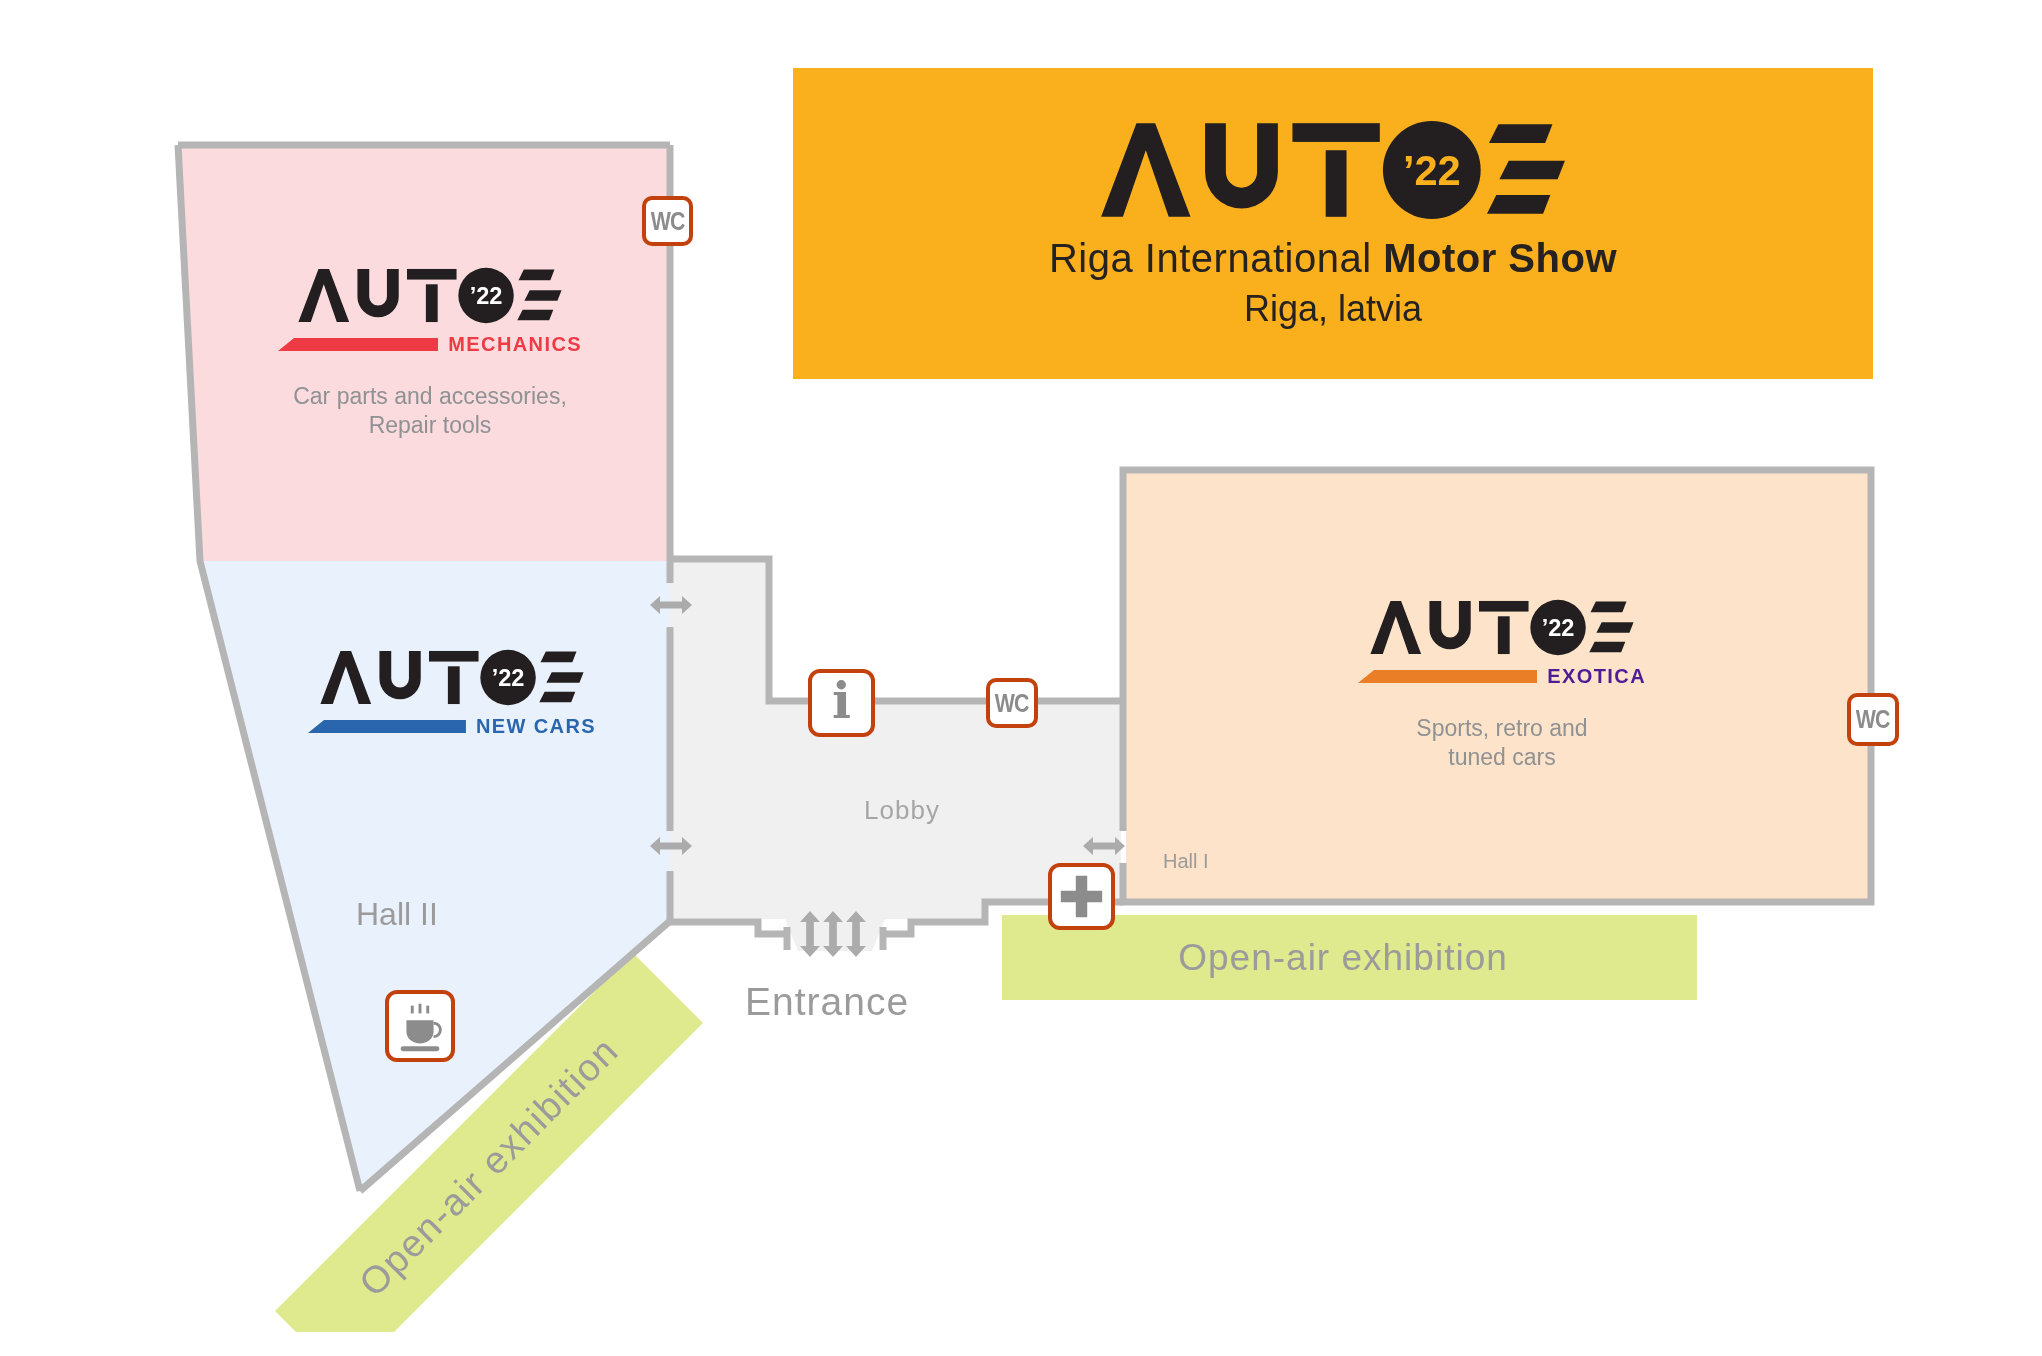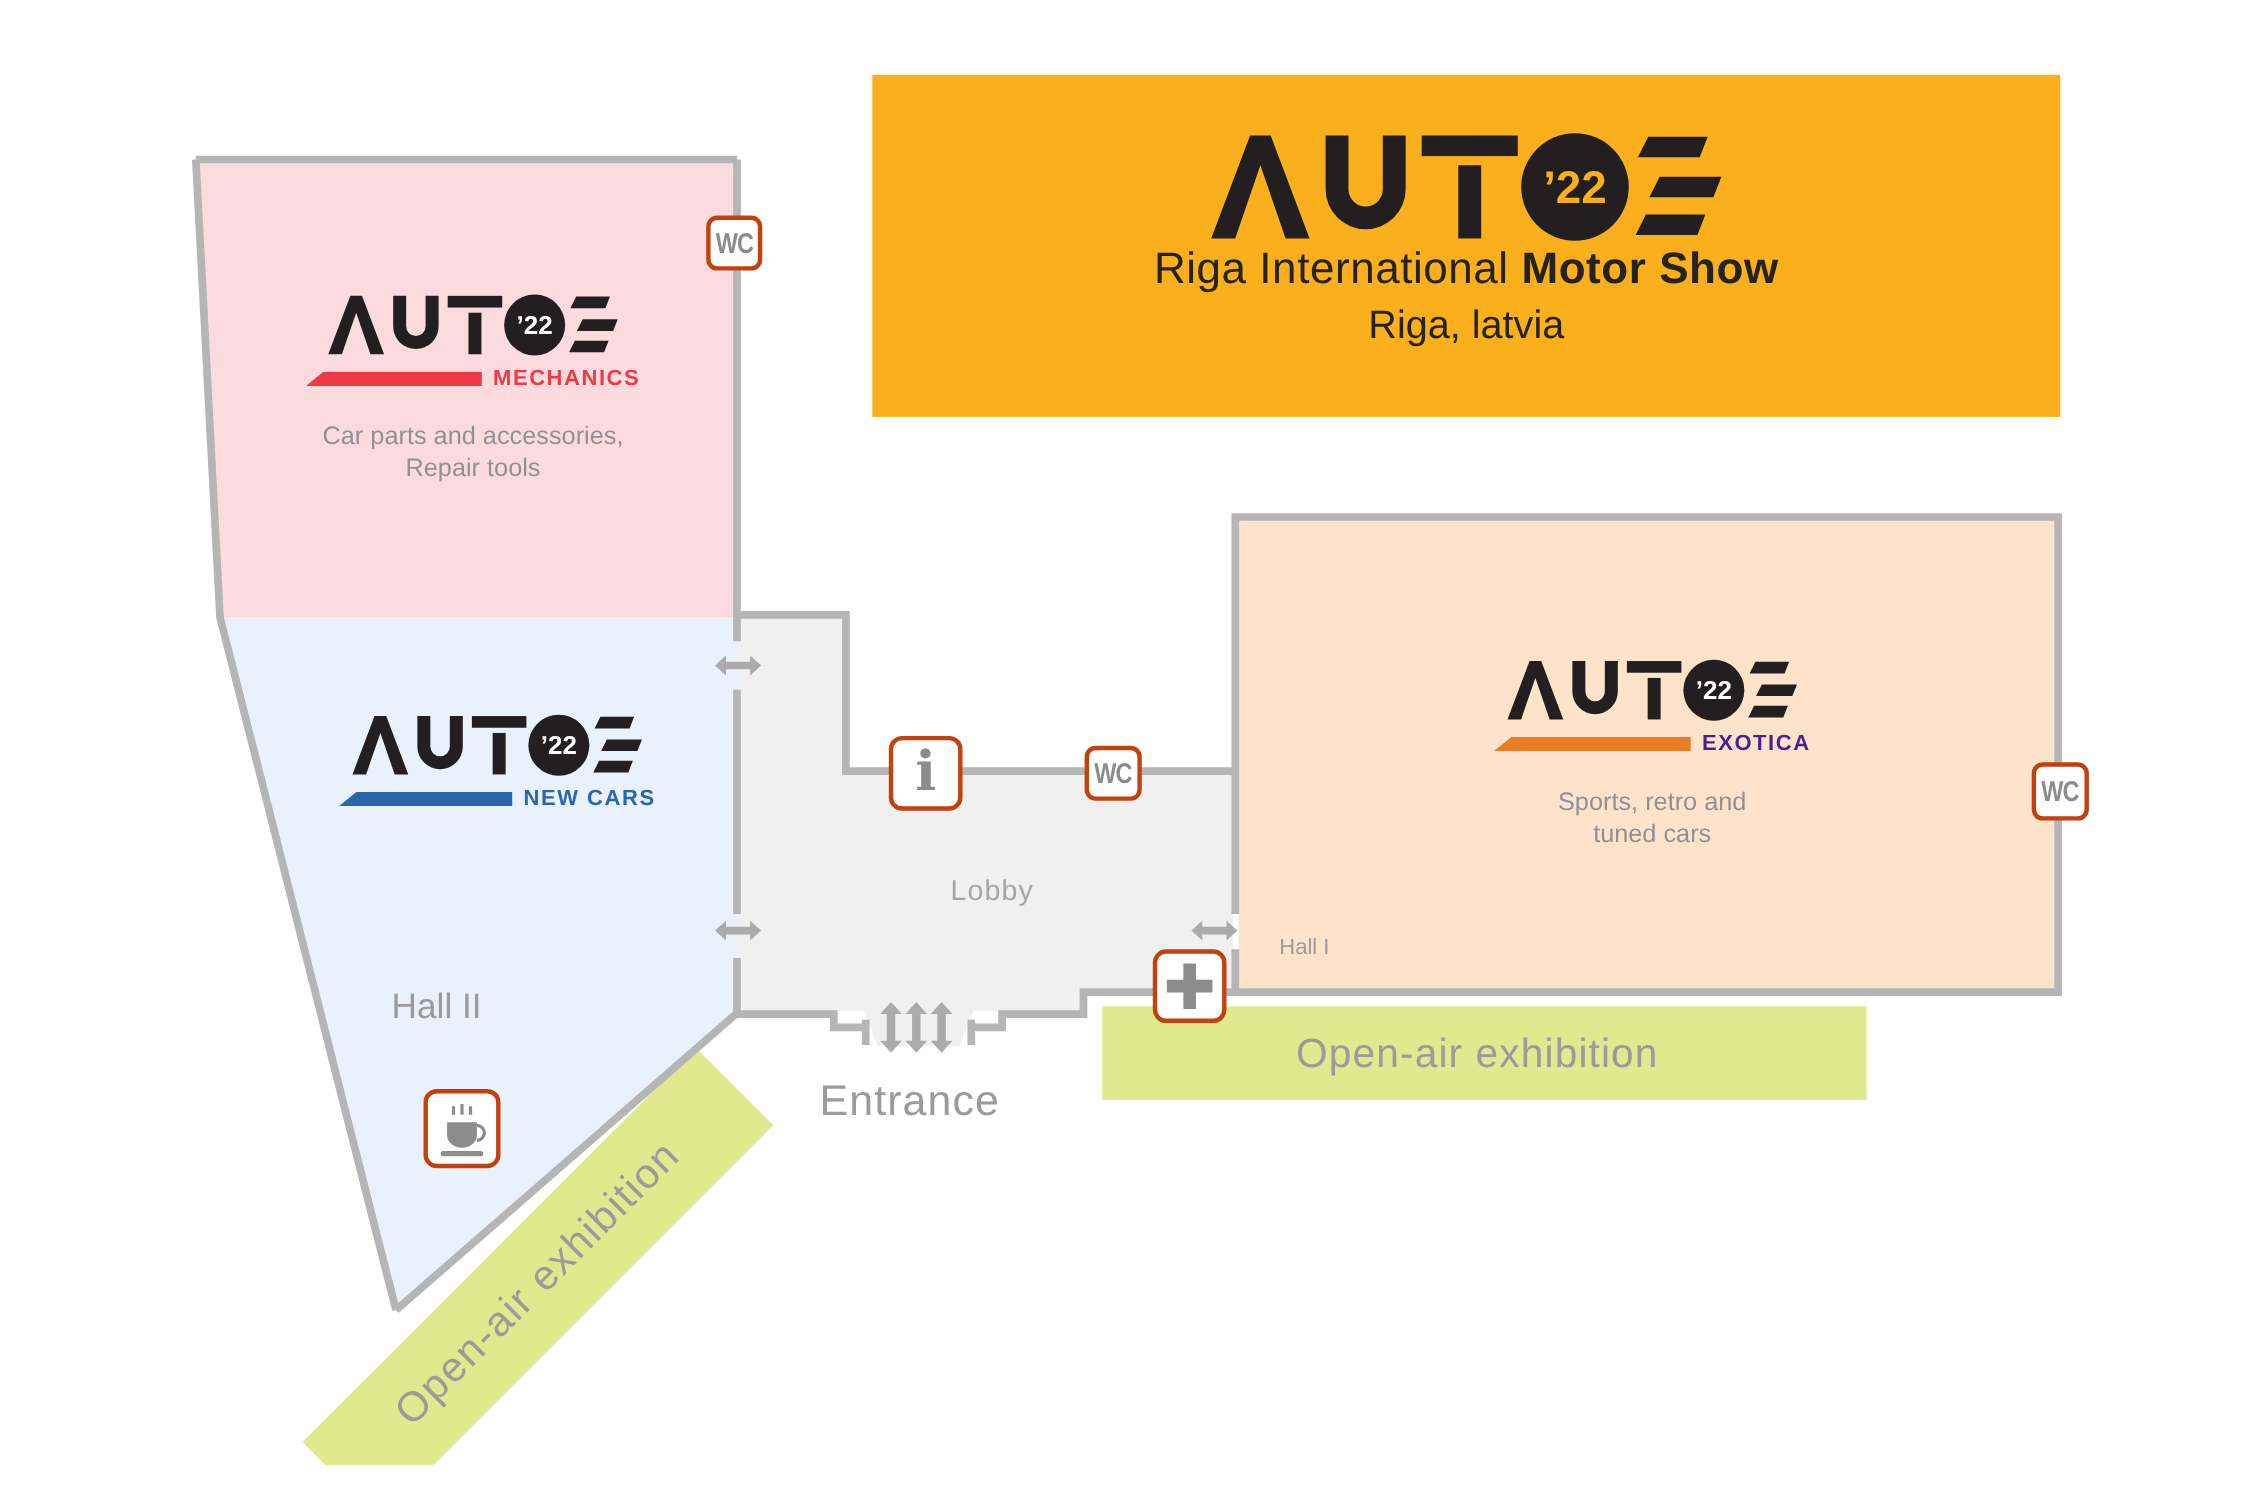--- a/index.html
+++ b/index.html
@@ -3,21 +3,21 @@
 <meta charset="utf-8">
 <style>
   html,body{margin:0;padding:0;background:#fff;}
   .canvas{position:relative;width:2042px;height:1332px;background:#fff;overflow:hidden;
           font-family:"Liberation Sans",sans-serif;}
   .plan{position:absolute;left:0;top:0;}
 
   
   .banner{position:absolute;left:793px;top:68px;width:1080px;height:311px;
           display:flex;flex-direction:column;align-items:center;box-sizing:border-box;padding-top:50px;}
-  .banner-title{font-size:40px;color:#262220;letter-spacing:.5px;}
+  .banner-title{margin-top:14px;font-size:40px;color:#262220;letter-spacing:.5px;}
   .banner-title b{font-weight:bold;}
   .banner-sub{margin-top:7px;font-size:36px;color:#262220;}
 
   
   .logo-slot svg{display:block;}
   .logo-ink{fill:#231F20;}
   .logo-year{font-family:"Liberation Sans",sans-serif;font-weight:bold;font-size:40px;text-anchor:middle;}
   .logo--banner svg{width:470px;height:104px;}
   .logo--hall svg{width:266px;height:59px;}
   .logo--banner .logo-year{fill:#FAAF1D;}

